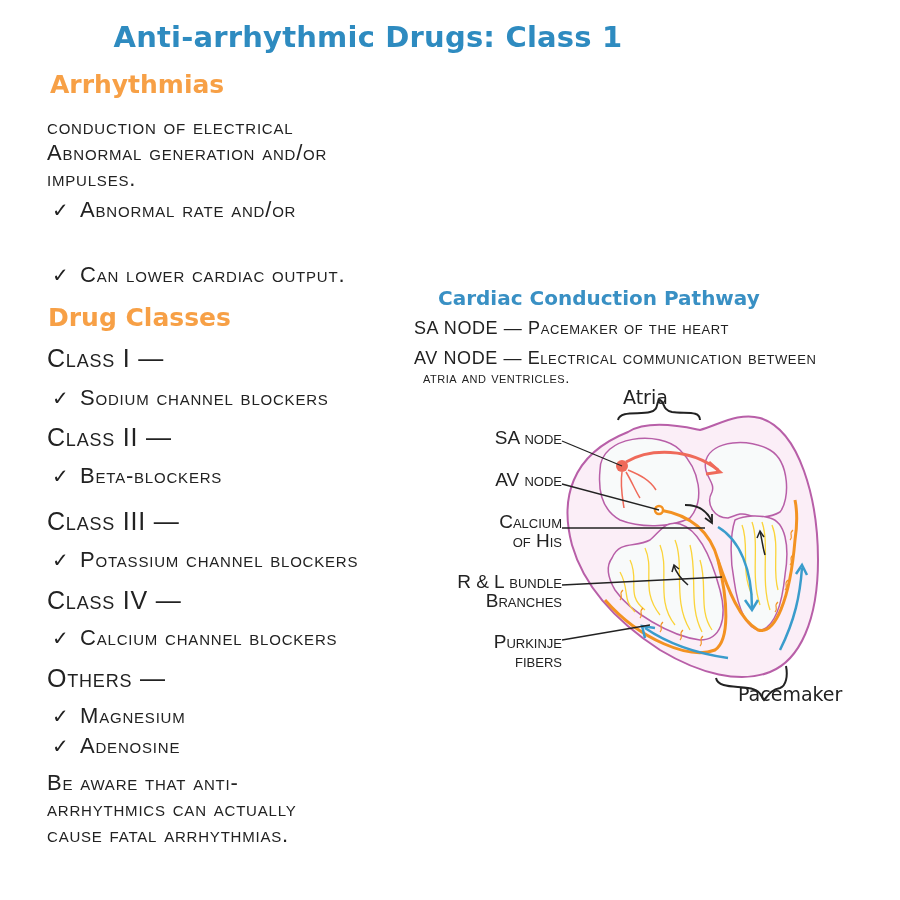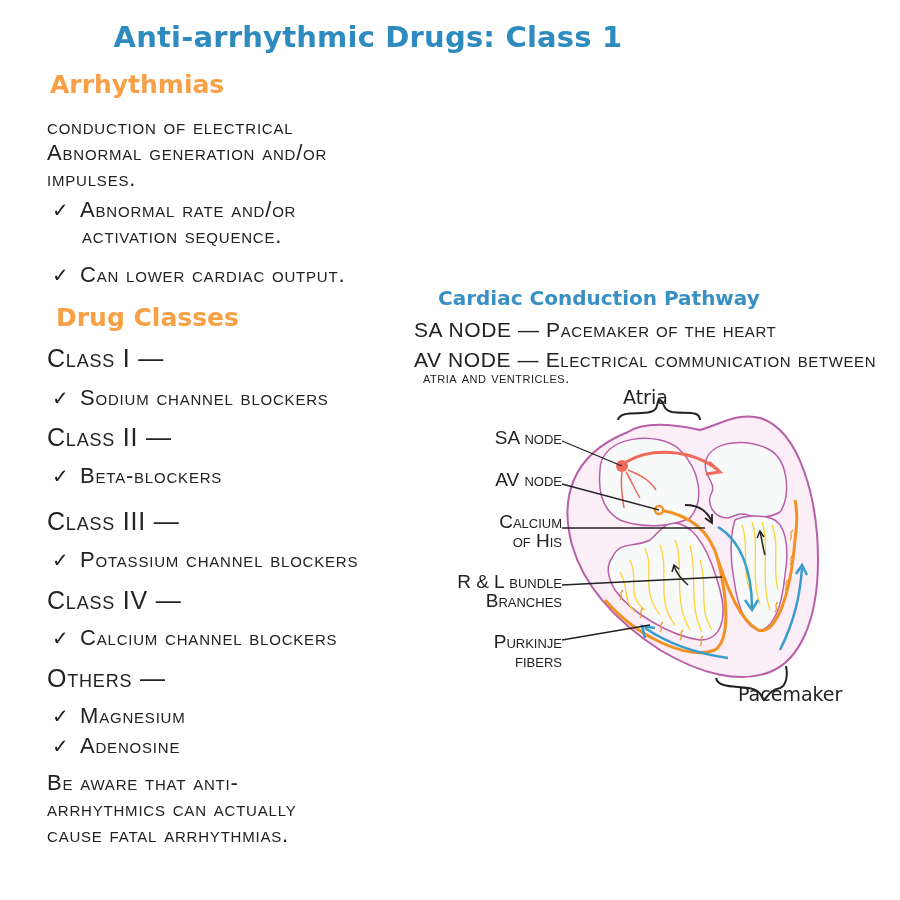--- a/index.html
+++ b/index.html
@@ -20,48 +20,47 @@
   }
   .body-txt { font-size:22px; line-height:26px; }
   .check-line { font-size:22px; line-height:26px; }
   .check { display:inline-block; width:28px; font-family:"DejaVu Sans", sans-serif; font-variant:normal; font-size:20px; }
   .indent { padding-left:30px; }
   .class-h { font-size:25px; }
   .blue-sub {
     position:absolute; left:398px; top:286px;
     font-family:"DejaVu Sans", sans-serif; font-weight:bold; font-size:20px; color:#3990c4;margin-left:40px;
   }
-  .def { position:absolute; font-family:"Liberation Sans", sans-serif; color:#222; font-variant:small-caps; font-size:21px; letter-spacing:0.6px; }
+  .def { position:absolute; font-family:"Liberation Sans", sans-serif; color:#222; font-variant:small-caps; font-size:18px; letter-spacing:0.6px; }
   .def-small { position:absolute; font-family:"Liberation Sans", sans-serif; color:#222; font-variant:small-caps; font-size:15px; letter-spacing:0.5px; }
   .lbl { position:absolute; font-family:"Liberation Sans", sans-serif; color:#222; font-variant:small-caps; font-size:19px; text-align:right; line-height:19px; }
   .region-lbl { position:absolute; font-family:"DejaVu Sans", sans-serif; font-size:19px; color:#222; }
   svg { position:absolute; left:0; top:0; }
 </style>
 </head>
 <body>
 
 <div class="title">Anti-arrhythmic Drugs: Class 1</div>
 
 <div class="h-orange" style="left:50px; top:70px;">Arrhythmias</div>
 
 <div class="hand body-txt" style="left:47px; top:114px; width:330px;">
   <div>conduction of electrical</div>
   <div>Abnormal generation and/or</div>
   <div>impulses.</div>
 </div>
 
 <div class="hand check-line" style="left:52px; top:197px;">
   <span class="check">✓</span><span>Abnormal rate and/or</span>
-  <div class="indent">activation sequence.</div>
 </div>
 <div class="hand check-line" style="left:52px; top:262px;">
   <span class="check">✓</span><span>Can lower cardiac output.</span>
 </div>
 
-<div class="h-orange" style="left:56px; top:303px;">Drug Classes</div>
+<div class="h-orange" style="left:48px; top:303px;">Drug Classes</div>
 
 <div class="hand class-h" style="left:47px; top:344px;">Class I —</div>
 <div class="hand check-line" style="left:52px; top:385px;">
   <span class="check">✓</span><span>Sodium channel blockers</span>
 </div>
 
 <div class="hand class-h" style="left:47px; top:423px;">Class II —</div>
 <div class="hand check-line" style="left:52px; top:463px;">
   <span class="check">✓</span><span>Beta-blockers</span>
 </div>

